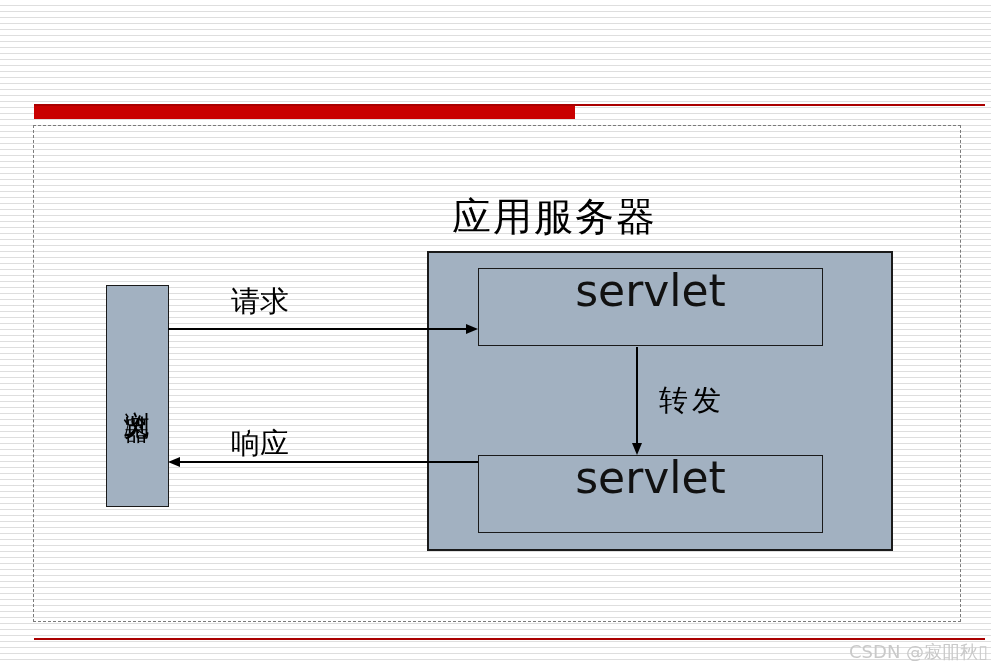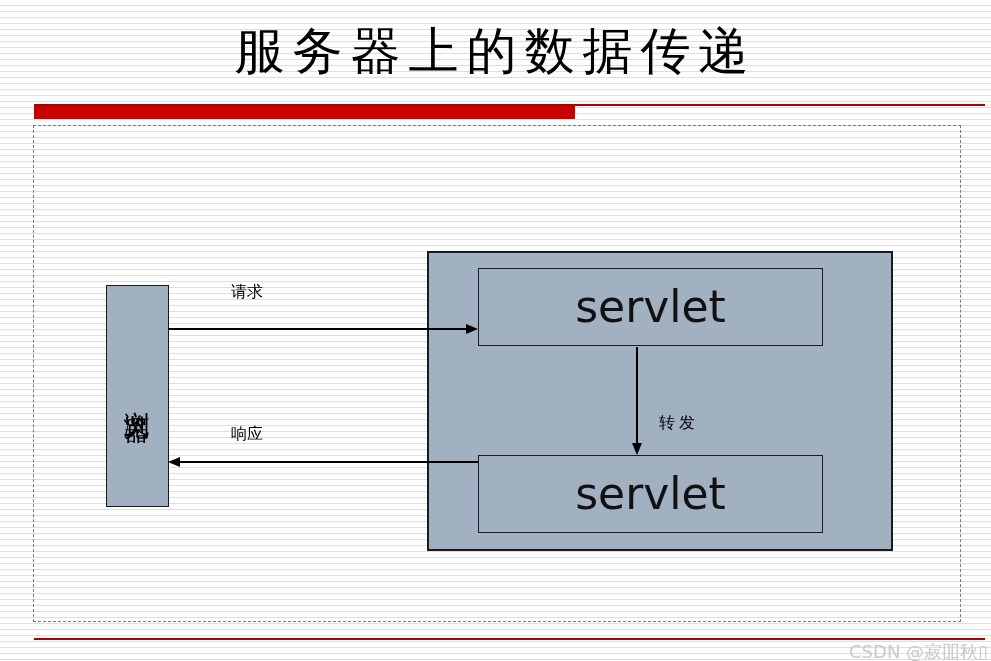--- a/index.html
+++ b/index.html
@@ -83,21 +83,21 @@
   }
   .servlet-box {
     position: absolute;
     left: 478px;
     width: 345px;
     height: 78px;
     background: #A2B1C1;
     border: 1.5px solid #1a1a1a;
     box-sizing: border-box;
     display: flex;
-    align-items: center;
+    align-items: flex-start;
     justify-content: center;
   }
   .servlet-box.top-box { top: 268px; }
   .servlet-box.bottom-box { top: 455px; }
   .servlet-box span {
     font-family: "DejaVu Sans", "Liberation Sans", sans-serif;
     font-size: 44px;
     color: #111111;
     line-height: 1;
   }
@@ -154,49 +154,49 @@
   }
   .tri-down {
     left: 632px; top: 443px;
     border-top: 12px solid #000000;
     border-left: 5px solid transparent;
     border-right: 5px solid transparent;
   }
   .flow-label {
     position: absolute;
     font-family: Liberation Serif, serif;
-    font-size: 16px;
+    font-size: 29px;
     color: #000000;
     white-space: nowrap;
   }
   .label-request  { left: 231px; top: 282px; }
   .label-response { left: 231px; top: 424px; }
-  .label-forward  { left: 659px; top: 381px; letter-spacing: 4px; margin-top: 32px; }
+  .label-forward  { left: 659px; top: 381px; letter-spacing: 4px; }
   .watermark {
     position: absolute;
     right: 3px;
     top: 640px;
     font-family: "DejaVu Sans", "Liberation Sans", sans-serif;
     font-size: 18px;
     color: #c9c9c9;
     white-space: nowrap;
   }
 </style>
 </head>
 <body>
 
 <div class="slide">
 
-  <h1 class="slide-title">服务器上的数据传递</h1>
 
   <div class="thin-red-line top"></div>
   <div class="thick-red-bar"></div>
 
   <div class="content-frame"></div>
 
+  <div class="app-server-label">应用服务器</div>
 
   <div class="app-server-box"></div>
 
   <div class="servlet-box top-box">
     <span>servlet</span>
   </div>
 
   <div class="servlet-box bottom-box">
     <span>servlet</span>
   </div>

